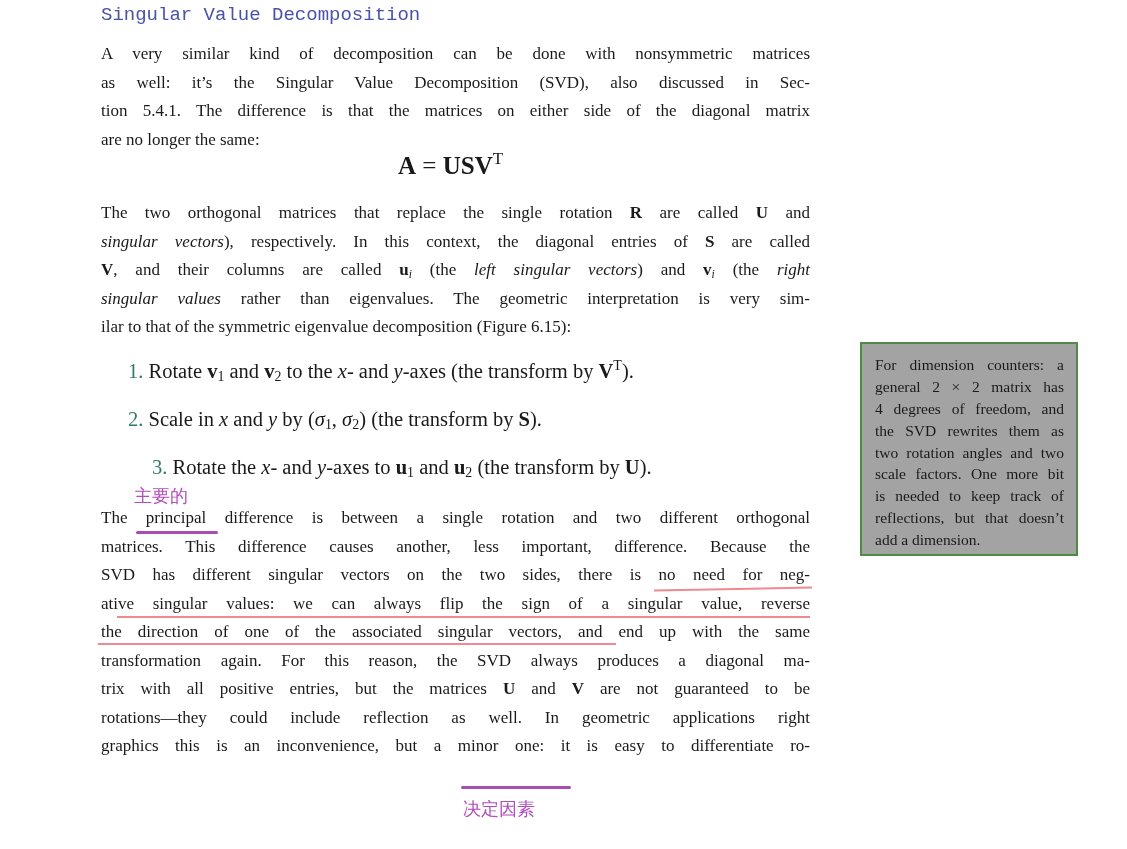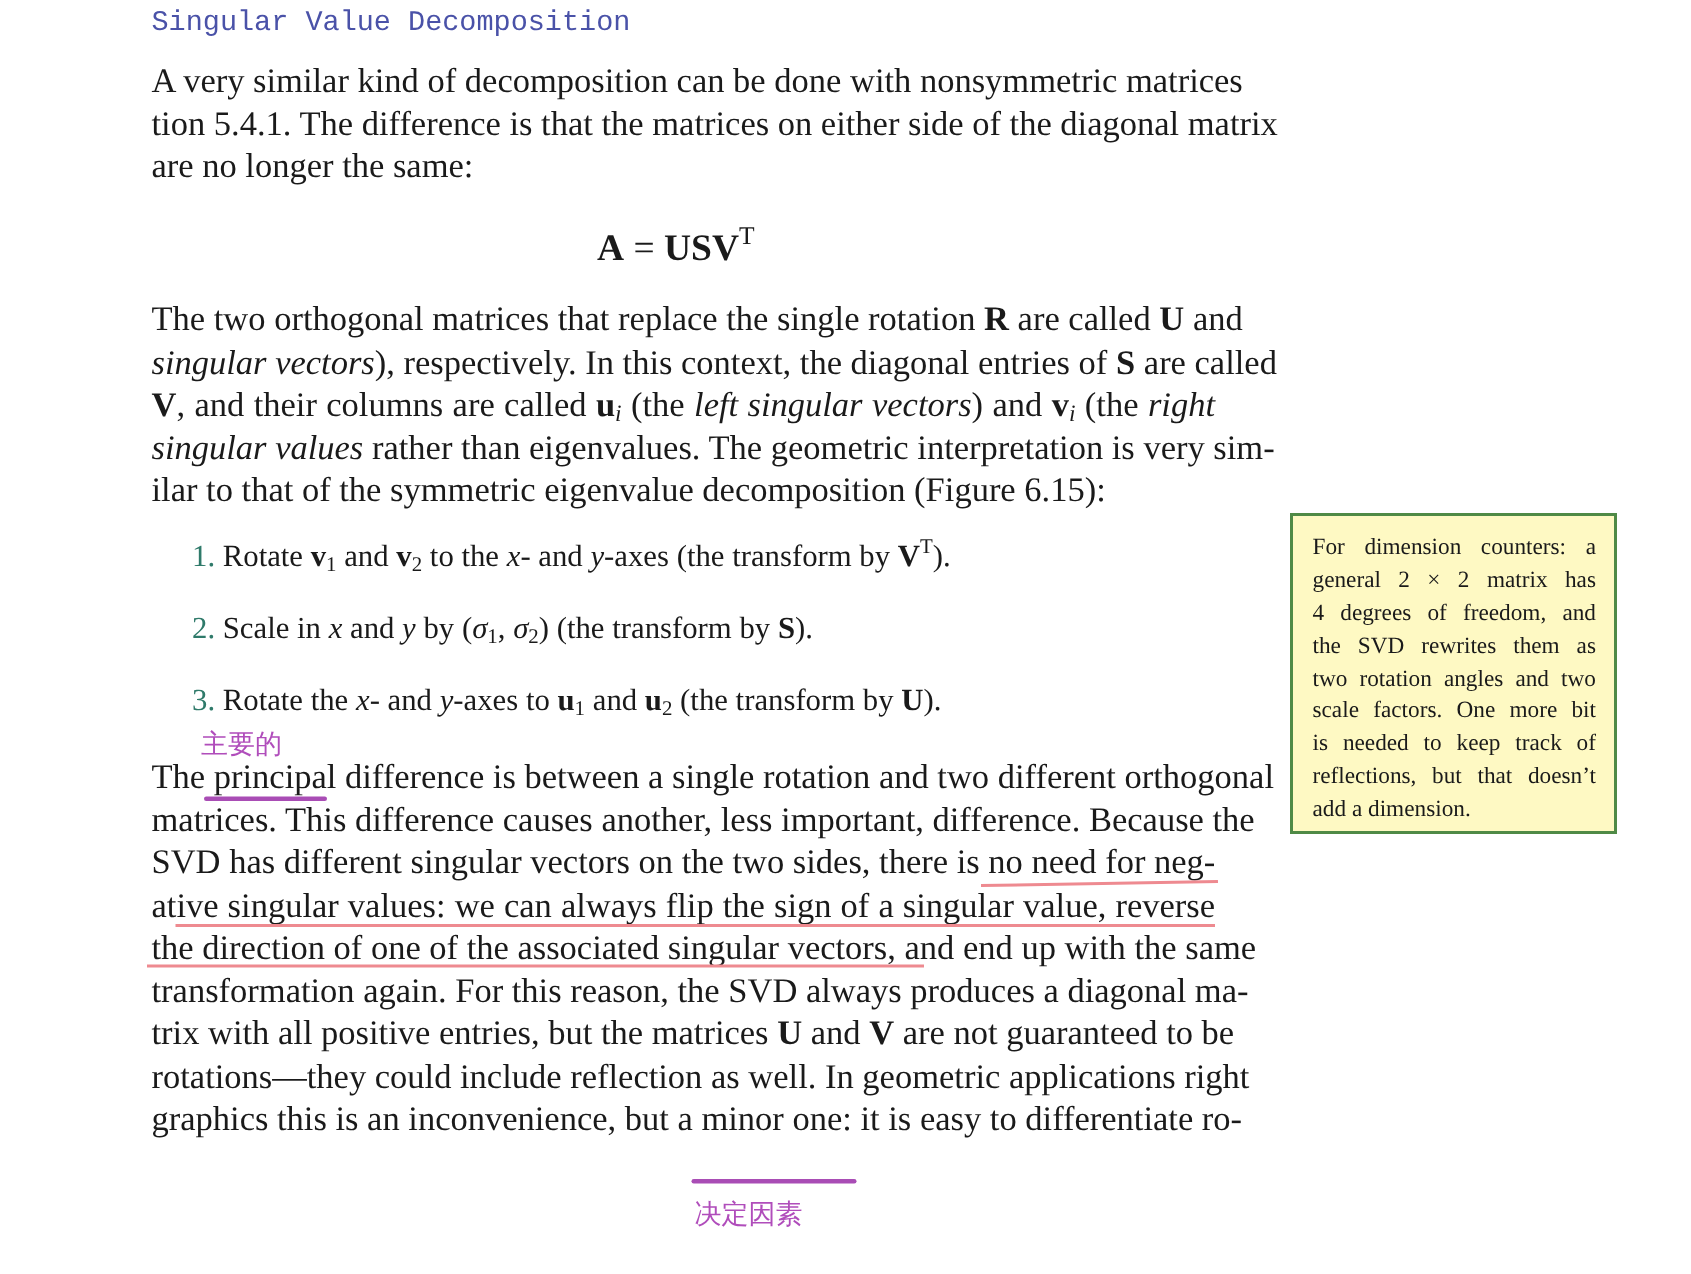--- a/index.html
+++ b/index.html
@@ -1,48 +1,49 @@
 <!DOCTYPE html>
 <html><head>
 <meta charset="utf-8">
 <style>
   html, body { margin: 0; padding: 0; background: #ffffff; }
   body { width: 1127px; height: 849px; position: relative; overflow: hidden;
          font-family: "Liberation Serif", "DejaVu Serif", serif; color: #1a1a1a; }
   .heading { position: absolute; left: 101px; top: 4px; font-family: Liberation Mono, monospace;
              font-size: 19px; color: #4a52a8; letter-spacing: 0; }
-  .body-text { position: absolute; left: 101px; width: 709px; font-size: 23px; line-height: 28.5px; }
+  .body-text { position: absolute; left: 101px; width: 709px; font-size: 17px; line-height: 28.5px; }
   .line { display: block; white-space: nowrap; text-align: justify; text-align-last: justify; height: 28.5px; }
   .line.last { text-align-last: left; }
   .b { font-weight: bold; }
   .i { font-style: italic; }
   sub, sup { font-size: 0.68em; line-height: 0; }
   sub { vertical-align: -0.25em; }
   sup { vertical-align: 0.6em; font-weight: normal; }
   .equation { position: absolute; left: 398px; top: 152px; font-size: 25px; }
   .equation sup { font-weight: normal; }
   .list { position: absolute; left: 128px; top: 360px; font-size: 20.5px; }
   .list-item { position: absolute; left: 0; white-space: nowrap; }
   .list-num { color: #2f7a6a; }
   .annot { position: absolute; font-family: Liberation Sans, sans-serif; color: #b04dbb; font-size: 18px; }
   .u-purple { position: absolute; height: 3px; background: #a94db5; border-radius: 2px; }
   .u-red { position: absolute; height: 2px; background: #ee8a90; }
   .sidenote { position: absolute; left: 860px; top: 342px; width: 218px; height: 214px; box-sizing: border-box;
-              background: #fef9c3; border: 2px solid #4f8a46; padding: 10px 12px 8px 13px;
+              background: #a3a3a3; border: 2px solid #4f8a46; padding: 10px 12px 8px 13px;
               font-size: 15.5px; line-height: 21.9px; }
   .sidenote .sline { display: block; white-space: nowrap; text-align: justify; text-align-last: justify; height: 21.9px; }
   .sidenote .sline.last { text-align-last: left; }
 </style>
 </head>
 <body>
 
 <div class="heading">Singular Value Decomposition</div>
 
 <div class="body-text" style="top:40px;">
   <span class="line">A very similar kind of decomposition can be done with nonsymmetric matrices</span>
+  <span class="line">as well: it’s the Singular Value Decomposition (SVD), also discussed in Sec-</span>
   <span class="line">tion 5.4.1. The difference is that the matrices on either side of the diagonal matrix</span>
   <span class="line last">are no longer the same:</span>
 </div>
 
 <div class="equation">
   <span class="b">A</span><span style="white-space:pre"> = </span><span class="b">USV</span><sup>T</sup>
 </div>
 
 <div class="body-text" style="top:199px;">
   <span class="line"><span>The two orthogonal matrices that replace the single rotation </span><span class="b">R</span><span> are called </span><span class="b">U</span><span> and</span></span>
@@ -52,21 +53,21 @@
   <span class="line last">ilar to that of the symmetric eigenvalue decomposition (Figure 6.15):</span>
 </div>
 
 <div class="list">
   <div class="list-item" style="top:0px;">
     <span class="list-num">1.</span><span> Rotate </span><span class="b">v</span><sub>1</sub><span> and </span><span class="b">v</span><sub>2</sub><span> to the </span><span class="i">x</span><span>- and </span><span class="i">y</span><span>-axes (the transform by </span><span class="b">V</span><sup>T</sup><span>).</span>
   </div>
   <div class="list-item" style="top:48px;">
     <span class="list-num">2.</span><span> Scale in </span><span class="i">x</span><span> and </span><span class="i">y</span><span> by (</span><span class="i">σ</span><sub>1</sub><span style="white-space:pre">, </span><span class="i">σ</span><sub>2</sub><span>) (the transform by </span><span class="b">S</span><span>).</span>
   </div>
-  <div class="list-item" style="top:96px;">
+  <div class="list-item" style="top:96px;margin-left:24px;">
     <span class="list-num">3.</span><span> Rotate the </span><span class="i">x</span><span>- and </span><span class="i">y</span><span>-axes to </span><span class="b">u</span><sub>1</sub><span> and </span><span class="b">u</span><sub>2</sub><span> (the transform by </span><span class="b">U</span><span>).</span>
   </div>
 </div>
 
 <div class="annot" style="left:134px; top:484px;">主要的</div>
 
 <div class="body-text" style="top:504px;">
   <span class="line"><span>The </span><span>principal</span><span> difference is between a single rotation and two different orthogonal</span></span>
   <span class="line">matrices. This difference causes another, less important, difference. Because the</span>
   <span class="line">SVD has different singular vectors on the two sides, there is no need for neg-</span>

